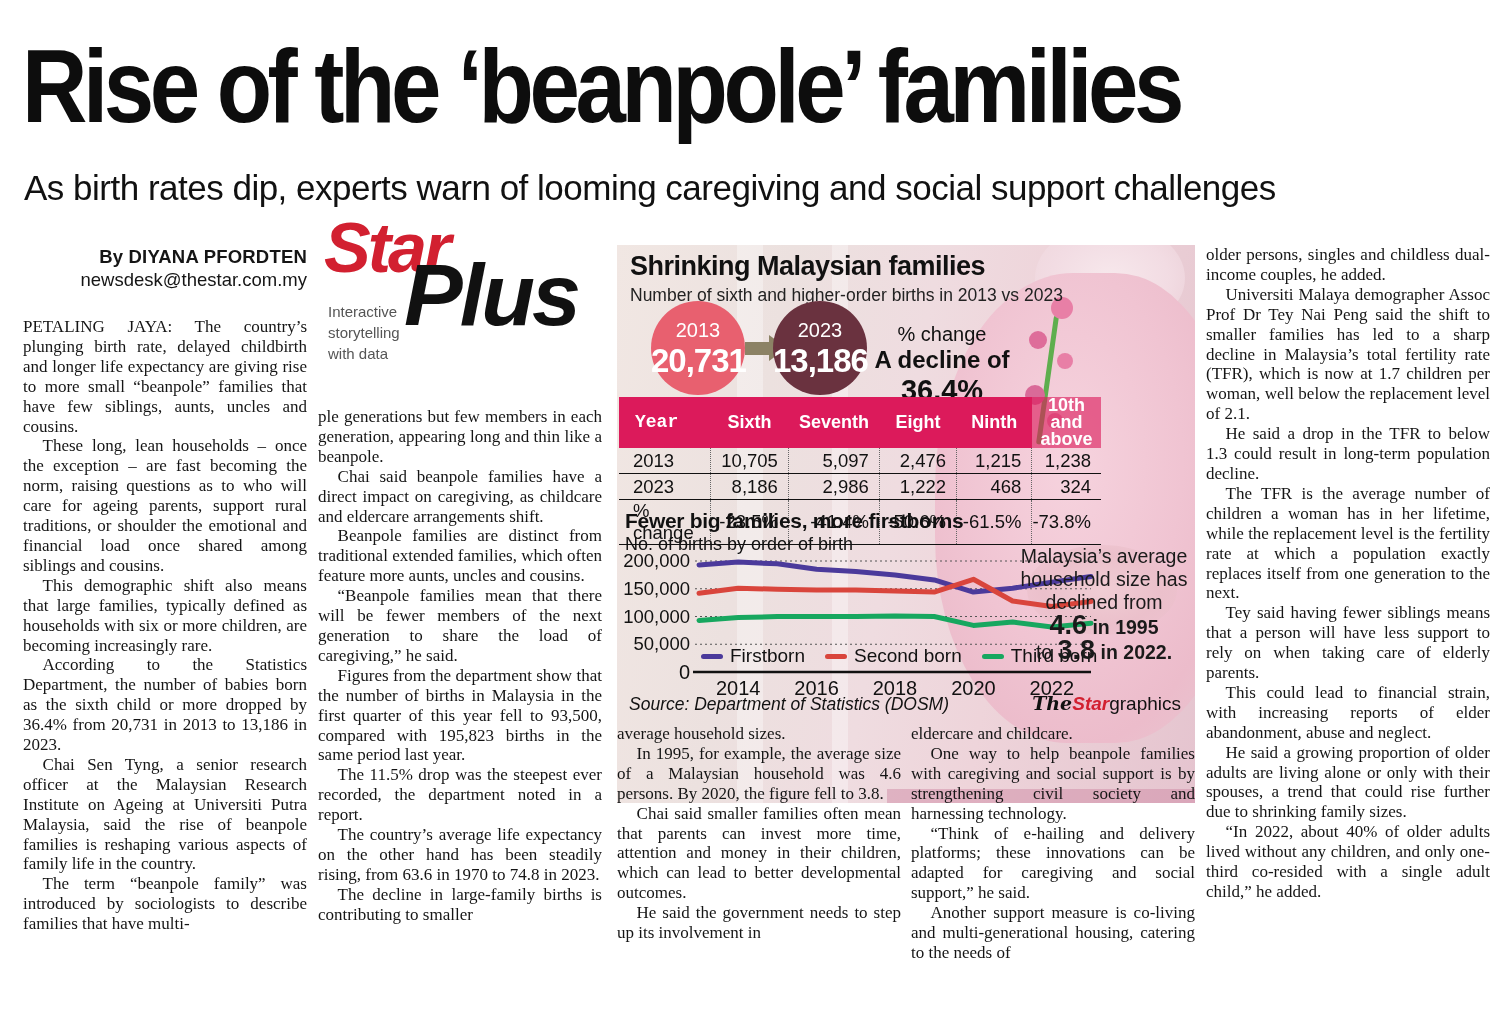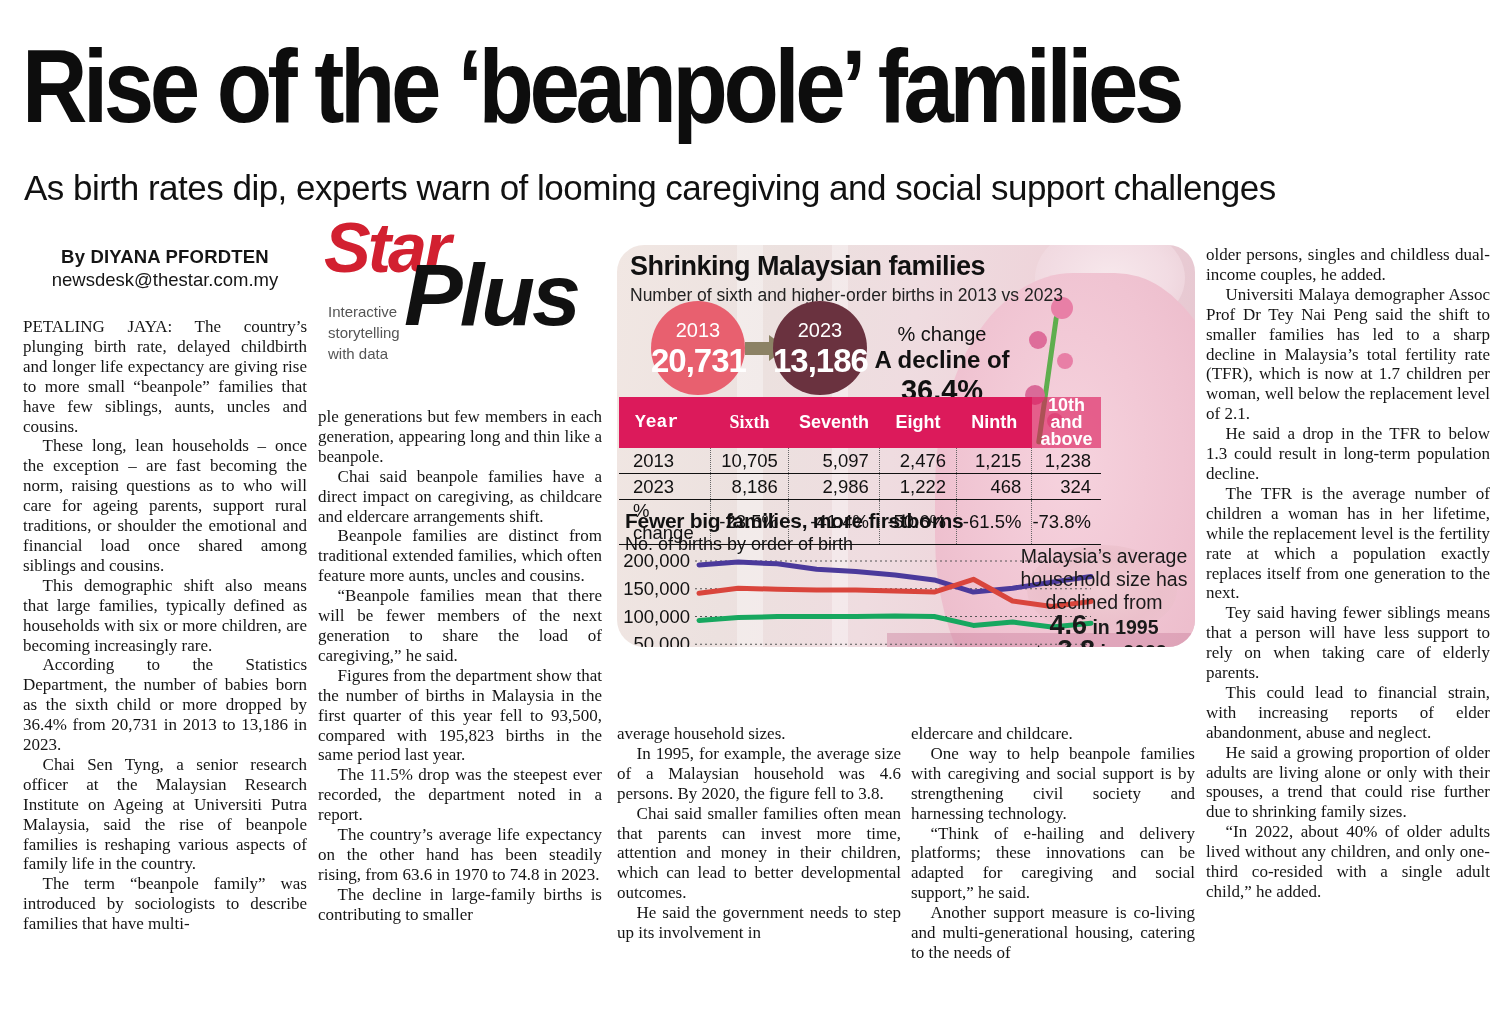--- a/index.html
+++ b/index.html
@@ -8,34 +8,34 @@
   
   .headline{position:absolute;left:22px;top:28px;width:1460px;
     font-family:"Liberation Sans",sans-serif;font-weight:bold;font-size:103px;
     letter-spacing:-5px;color:#0d0d0d;transform:scaleX(.88);transform-origin:left top;white-space:nowrap;}
   .subheadline{position:absolute;left:24px;top:168px;width:1460px;
     font-family:"Liberation Sans",sans-serif;font-size:35px;color:#111;letter-spacing:-.5px;white-space:nowrap;}
   
   .col{position:absolute;top:245px;width:284px;font-size:17px;line-height:19.9px;text-align:justify;}
   .col p{margin:0;text-indent:1.15em;}
   .col p.noindent{text-indent:0;}
-  .byline{font-family:"Liberation Sans",sans-serif;font-size:18.5px;line-height:23px;margin-bottom:26px;text-align:center;}
+  .byline{font-family:"Liberation Sans",sans-serif;font-size:18.5px;line-height:23px;margin-bottom:26px;text-align:right;}
   .byline .name{font-weight:bold;letter-spacing:.2px;}
   .dateline{font-weight:normal;}
   
   .logo-block{position:relative;height:152px;margin-bottom:10px;text-align:left;}
   .logo-star{position:absolute;left:6px;top:-6px;font-family:"Liberation Sans",sans-serif;
     font-style:italic;font-weight:bold;font-size:70px;letter-spacing:-3px;}
   .logo-tag{position:absolute;left:10px;top:56px;font-family:Liberation Sans, sans-serif;
     font-size:15px;line-height:21px;color:#555;}
   .logo-plus{position:absolute;left:86px;top:40px;font-family:"Liberation Sans",sans-serif;
     font-style:italic;font-weight:bold;font-size:88px;letter-spacing:-3px;color:#111;}
   
-  .infographic{position:absolute;left:617px;top:245px;width:578px;height:402px;overflow:hidden;
-    font-family:"Liberation Sans",sans-serif;color:#111;border-radius:27px;}
+  .infographic{position:absolute;left:617px;top:245px;width:578px;height:558px;overflow:hidden;
+    font-family:"Liberation Sans",sans-serif;color:#111;}
   .ig-photo{position:absolute;inset:0;
     background:linear-gradient(100deg,#f1e7e3 0%,#ece1df 26%,#efdce0 48%,#eed4da 66%,#e9ccd4 84%,#e5c4cf 100%);}
   .ig-streak{position:absolute;top:0;bottom:0;width:26px;background:rgba(255,255,255,.35);}
   .woman-body{position:absolute;right:-40px;top:28px;width:300px;height:470px;border-radius:46% 40% 40% 44%;
     background:radial-gradient(ellipse at 45% 40%,#f6d3de 0%,#f0c4d2 48%,#ecbccb 72%,rgba(236,188,203,0) 100%);}
   .woman-veil{position:absolute;right:10px;top:-22px;width:150px;height:110px;border-radius:50%;
     background:radial-gradient(ellipse at 50% 50%,#f7e8ec 0%,#f2dce3 55%,rgba(242,220,227,0) 100%);}
   .woman-arm{position:absolute;right:18px;top:300px;width:150px;height:90px;border-radius:50%;
     background:radial-gradient(ellipse at 50% 50%,#f0cdd4 0%,#ebc0cb 55%,rgba(235,192,203,0) 100%);}
   .ig-bottomband{position:absolute;left:270px;right:0;bottom:0;height:14px;background:rgba(205,130,160,.45);}
@@ -151,21 +151,21 @@
     <div class="pct-block">
       <div class="pct-label">% change</div>
       <div class="pct-decline">A decline of</div>
       <div class="pct-value">36.4%</div>
     </div>
 
     <table class="ig-table">
       <thead>
         <tr>
           <th class="first" style="width: 82px; background: rgb(220, 26, 91); font-family: Liberation Mono, monospace;">Year</th>
-          <th style="width: 80px; background: rgb(220, 26, 91); font-family: Liberation Serif, serif;">Sixth</th>
+          <th style="width: 80px; background: rgb(220, 26, 91);">Sixth</th>
           <th style="width: 86px; background: rgb(220, 26, 91);">Seventh</th>
           <th style="width: 78px; background: rgb(220, 26, 91);">Eight</th>
           <th style="width: 72px; background: rgb(220, 26, 91);">Ninth</th>
           <th class="last">10th and above</th>
         </tr>
       </thead>
       <tbody>
         <tr>
           <td class="first">2013</td>
           <td>10,705</td>

